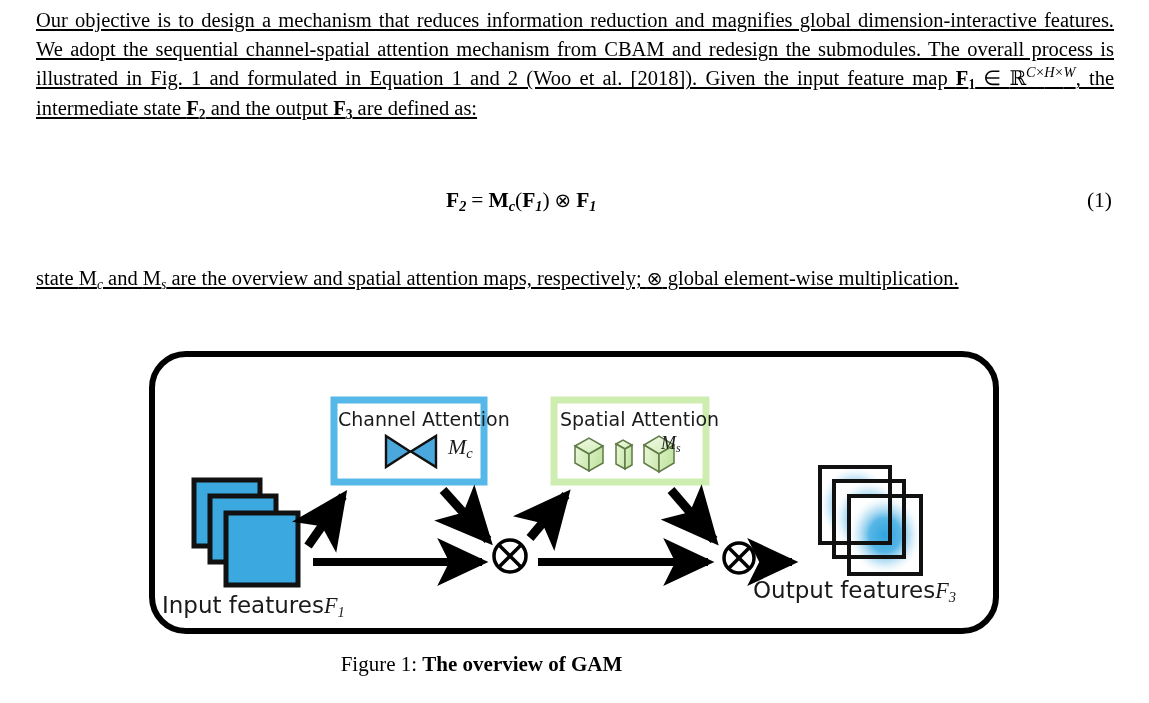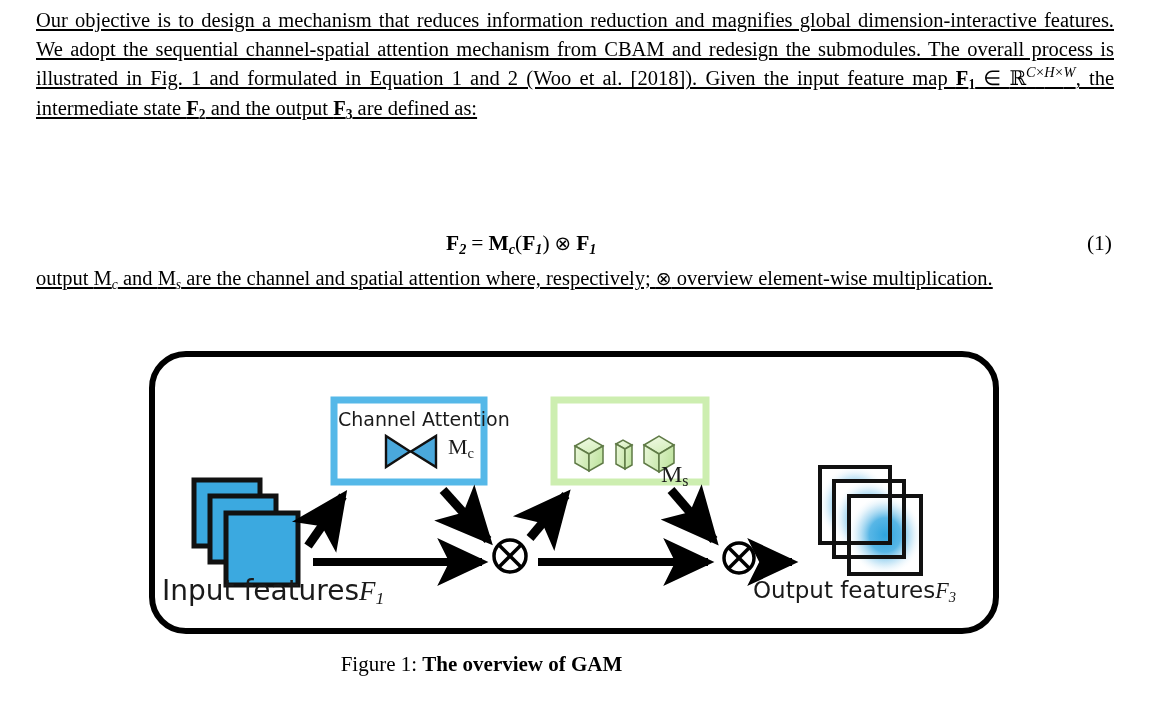--- a/index.html
+++ b/index.html
@@ -57,21 +57,21 @@
   }
   .expo .times { font-style: normal; }
   .otimes { font-family: "DejaVu Sans", sans-serif; font-size: 0.92em; }
 
   
   .eq-block {
     position: absolute;
     left: 36px;
     width: 1078px;
   }
-  #eq-block-1 { top: 188px; margin-top: 43px; }
+  #eq-block-1 { top: 188px; }
   .eq-row {
     position: relative;
     height: 33px;
     font-size: 21.5px;
   }
   .eq-body {
     position: absolute;
     left: 410px;
     white-space: nowrap;
   }
@@ -110,31 +110,32 @@
 
   
   .fig-text {
     position: absolute;
     font-family: "DejaVu Sans", sans-serif;
     color: #1a1a1a;
     white-space: nowrap;
   }
   #label-channel-attention { left: 190px; top: 58px; font-size: 19px; }
   #label-spatial-attention { left: 412px; top: 58px; font-size: 19px; }
-  #label-input-features    { left: 14px;  top: 224px; font-size: 28px; }
+  #label-input-features    { left: 14px;  top: 242px; font-size: 23px; }
   #label-output-features   { left: 605px; top: 227px; font-size: 23px; }
 
   .mlabel {
     font-family: "Liberation Serif", serif;
+    font-style: italic;
     white-space: nowrap;
     position: absolute;
     color: #1a1a1a;
   }
   #label-mc { left: 300px; top: 84px; font-size: 22px; }
-  #label-ms { left: 513px; top: 83px; font-size: 24px; margin-top: 28px; }
+  #label-ms { left: 513px; top: 83px; font-size: 18px; }
   .mlabel sub { font-size: 0.66em; vertical-align: -0.25em; line-height: 0; }
   .fig-text .fsub {
     font-family: "Liberation Serif", serif;
     font-style: italic;
     font-size: 0.96em;
   }
   .fig-text .fsub sub {
     font-size: 0.66em;
     vertical-align: -0.25em;
     line-height: 0;
@@ -148,21 +149,21 @@
 <div class="eq-block" id="eq-block-1">
 
   <div class="eq-row">
     <div class="eq-body"><span class="mb"><span>F</span><sub class="smi">2</sub></span><span class="eq-op">=</span><span class="mb"><span>M</span><sub class="smi">c</sub></span><span>(</span><span class="mb"><span>F</span><sub class="smi">1</sub></span><span>)</span><span class="eq-op otimes">⊗</span><span class="mb"><span>F</span><sub class="smi">1</sub></span></div>
     <div class="eq-num">(1)</div>
   </div>
 
 
 </div>
 
-<div class="prose" id="para-where"><span>output </span><span><span>M</span><sub class="smi">c</sub></span><span> and </span><span><span>M</span><sub class="smi">s</sub></span><span> are the channel and spatial attention where, respectively; </span><span class="otimes">⊗</span><span> overview element-wise multiplication.</span></div>
+<div class="prose" id="para-where"><span>state </span><span><span>M</span><sub class="smi">c</sub></span><span> and </span><span><span>M</span><sub class="smi">s</sub></span><span> are the overview and spatial attention maps, respectively; </span><span class="otimes">⊗</span><span> global element-wise multiplication.</span></div>
 
 <div id="figure-wrap">
 
   <div id="diagram">
     <svg width="852" height="285" viewBox="0 0 852 285" xmlns="http://www.w3.org/2000/svg">
       <defs>
         <radialGradient id="outGlow" cx="50%" cy="50%" r="52%">
           <stop offset="0%" stop-color="#2fa4de" stop-opacity="1"></stop>
           <stop offset="42%" stop-color="#49b0e4" stop-opacity="0.92"></stop>
           <stop offset="72%" stop-color="#a9d9f2" stop-opacity="0.55"></stop>
@@ -259,20 +260,21 @@
         <rect x="672" y="117" width="70" height="76" fill="none" stroke="#111" stroke-width="4"></rect>
         <rect x="686" y="131" width="70" height="76" fill="none" stroke="#111" stroke-width="4"></rect>
         <rect x="701" y="146" width="72" height="78" fill="none" stroke="#111" stroke-width="4"></rect>
       </g>
     </svg>
 
     <div class="fig-text" id="label-channel-attention">Channel Attention</div>
 
     <div class="mlabel" id="label-mc"><span>M</span><sub>c</sub></div>
 
+    <div class="fig-text" id="label-spatial-attention">Spatial Attention</div>
 
     <div class="mlabel" id="label-ms"><span>M</span><sub>s</sub></div>
 
     <div class="fig-text" id="label-input-features"><span>Input features</span><span class="fsub"><span>F</span><sub>1</sub></span></div>
 
     <div class="fig-text" id="label-output-features"><span>Output features</span><span class="fsub"><span>F</span><sub>3</sub></span></div>
   </div>
 
   <div class="fig-caption"><span>Figure 1: </span><span class="cap-bold">The overview of GAM</span></div>
 

